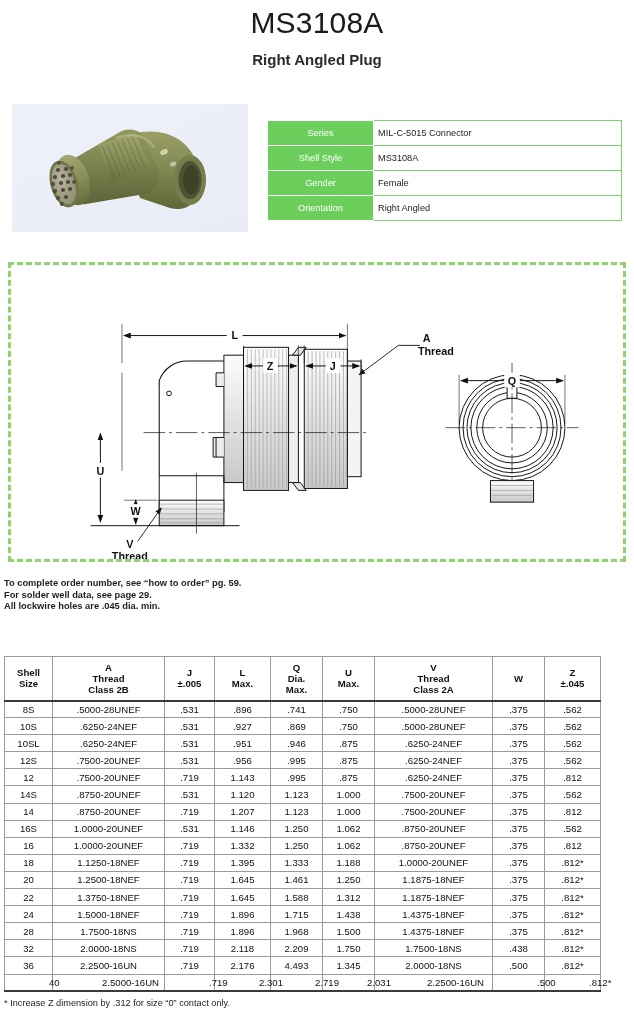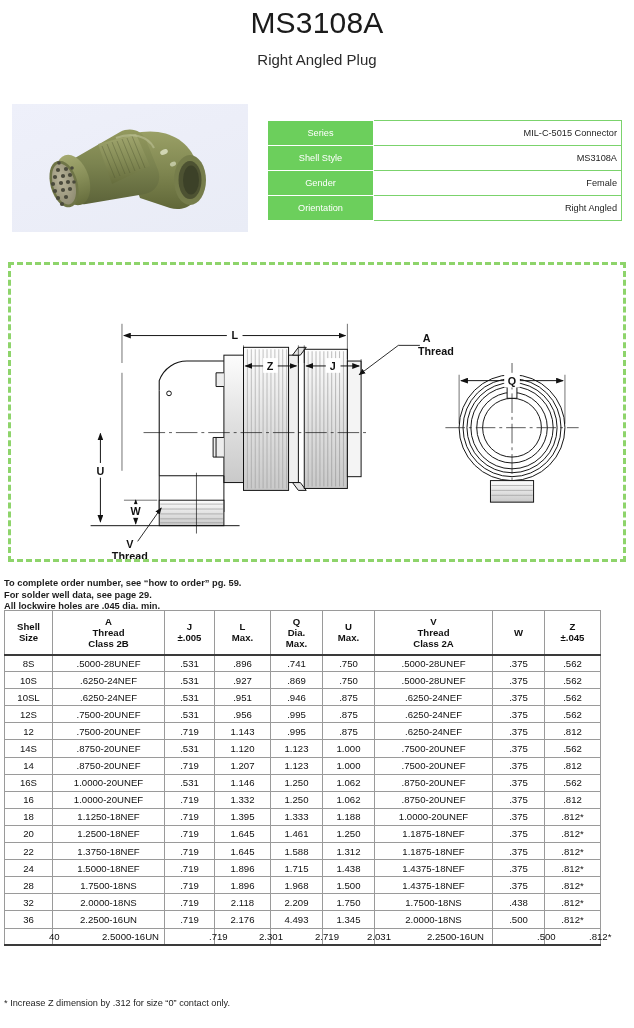--- a/index.html
+++ b/index.html
@@ -21,21 +21,21 @@
     font-size: 30px;
     font-weight: 400;
     color: #1b1b1b;
     letter-spacing: .2px;
     padding-top: 6px;
     line-height: 1.1;
   }
   .title-sub {
     text-align: center;
     font-size: 15px;
-    font-weight: 400;
+    font-weight: 700;
     color: #2b2b2b;
     padding-top: 12px;
   }
 
   
   .top-area {
     position: absolute;
     top: 100px; left: 0;
     width: 634px; height: 136px;
   }
@@ -65,21 +65,21 @@
     width: 106px;
     background: #6ccf5c;
     color: #ffffff;
     text-align: center;
     border: 1px solid #ffffff;
     font-weight: 400;
   }
   .spec-value {
     background: #ffffff;
     color: #1d1d1d;
-    text-align: right;
+    text-align: left;
     border: 1px solid #7bd36c;
   }
 
   
   .drawing-panel {
     position: absolute;
     left: 8px; top: 262px;
     width: 618px; height: 300px;
     border: 3px dashed #8ed46b;
     background: #ffffff;
@@ -92,21 +92,21 @@
     left: 4px; top: 578px;
     font-size: 9.3px;
     line-height: 11.6px;
     color: #1d1d1d;
     font-weight: bold;
   }
 
   
   .data-table {
     position: absolute;
-    left: 4px; top: 610px;
+    left: 4px; top: 656px;
     width: 596px;
     border-collapse: collapse;
     table-layout: fixed;
   }
   .data-table th, .data-table td {
     border: 1px solid #9a9a9a;
     font-size: 9.6px;
     color: #101010;
     text-align: center;
     padding: 0;

